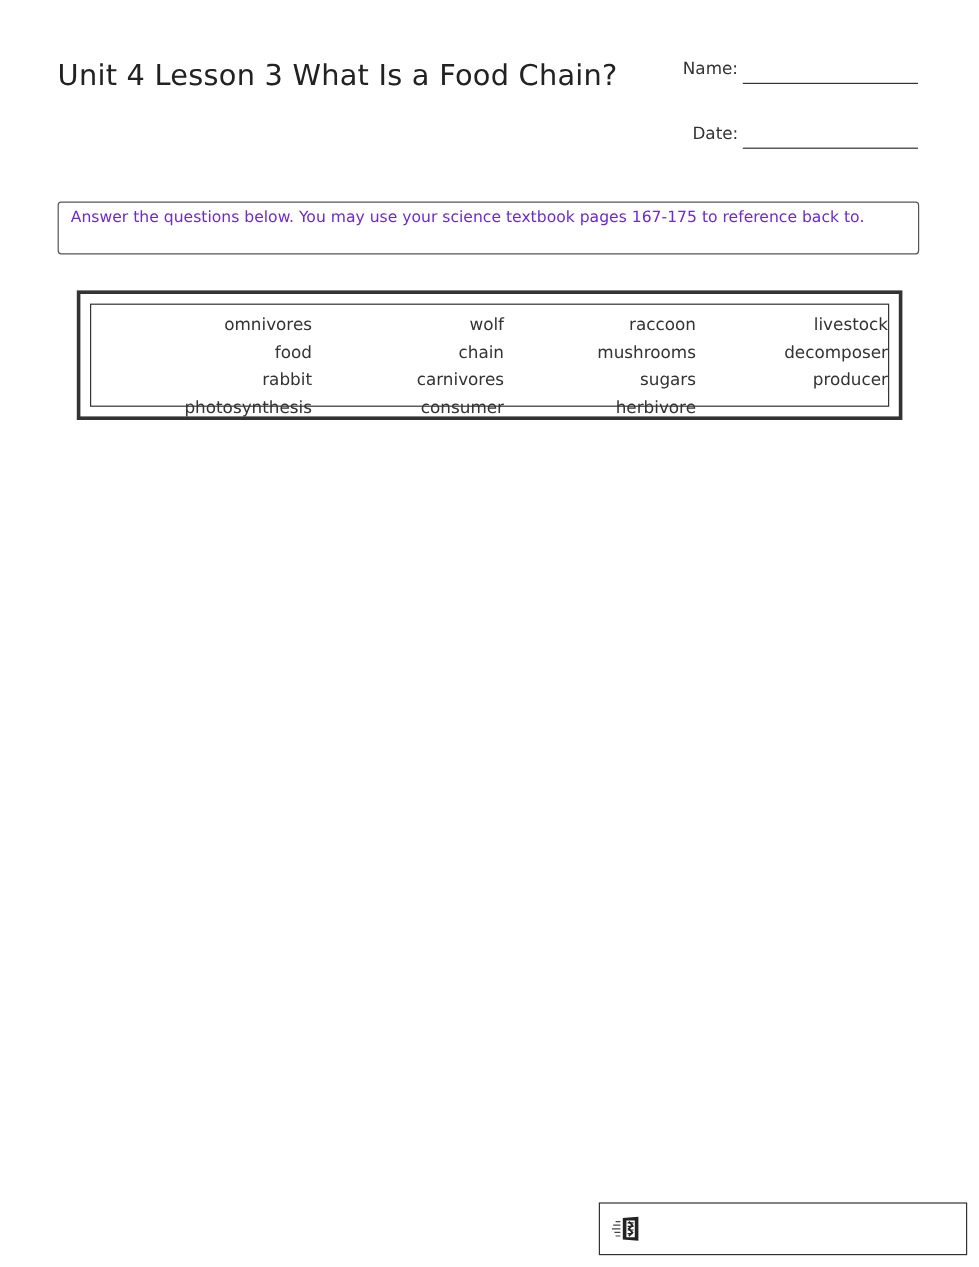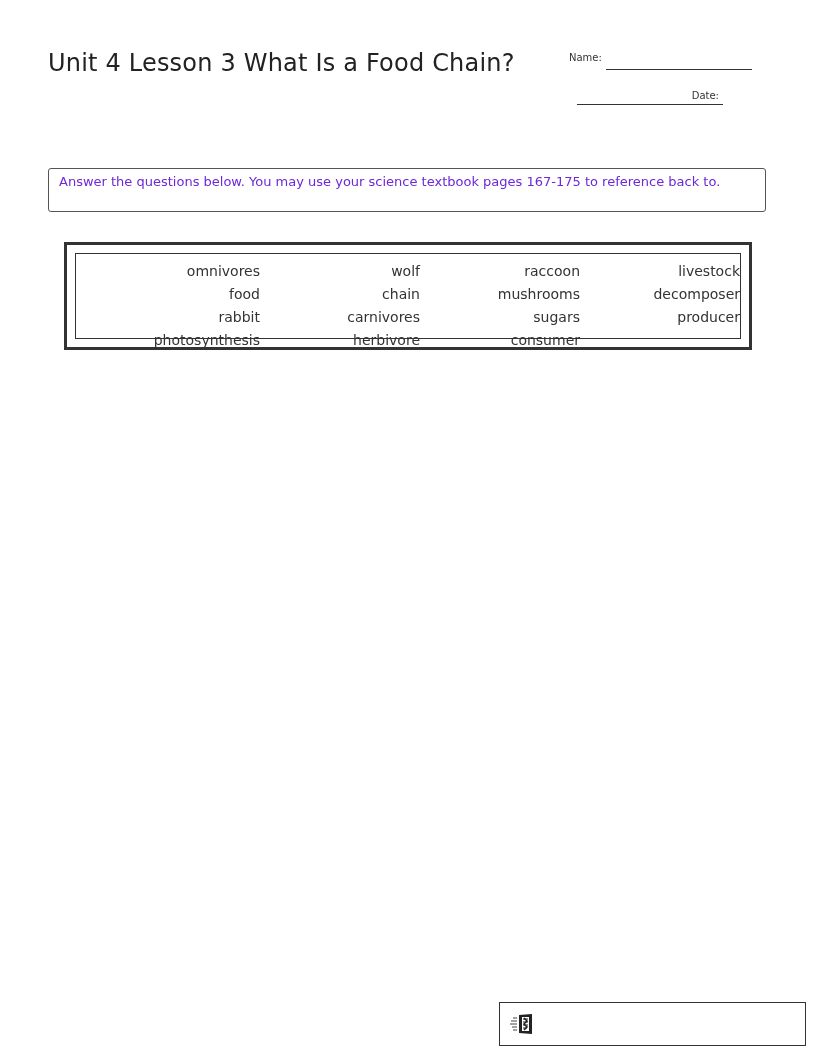--- a/index.html
+++ b/index.html
@@ -26,34 +26,34 @@
       color: #222222;
       letter-spacing: 0.2px;
       margin: 0;
     }
     .field {
       position: absolute;
       display: flex;
       align-items: flex-end;
     }
     .field-label {
-      font-size: 10px;
+      font-size: 14px;
       color: #333333;
       margin-right: 4px;
       line-height: 16px;
     }
     .field-line {
       display: inline-block;
       width: 146px;
       height: 0;
       border-bottom: 1.2px solid #333333;
       margin-bottom: -4px;
     }
     .field-name { left: 569px; top: 50px; }
-    .field-date { left: 577px; top: 88px; flex-direction: column; }
+    .field-date { left: 577px; top: 104px; }
 
     .instructions {
       position: absolute;
       left: 48px;
       top: 168px;
       width: 718px;
       height: 44px;
       box-sizing: border-box;
       border: 1.2px solid #555555;
       border-radius: 3px;
@@ -149,22 +149,22 @@
       <span class="wb-word">livestock</span>
       <span class="wb-word">food</span>
       <span class="wb-word">chain</span>
       <span class="wb-word">mushrooms</span>
       <span class="wb-word">decomposer</span>
       <span class="wb-word">rabbit</span>
       <span class="wb-word">carnivores</span>
       <span class="wb-word">sugars</span>
       <span class="wb-word">producer</span>
       <span class="wb-word">photosynthesis</span>
+      <span class="wb-word">consumer</span>
       <span class="wb-word">herbivore</span>
-      <span class="wb-word">consumer</span>
     </div>
   </div>
 </div>
 
 <div class="footer-badge">
   <span class="footer-icon">
     <svg width="26" height="22" viewBox="0 0 26 22" xmlns="http://www.w3.org/2000/svg">
       <line x1="1" y1="8" x2="7" y2="8" stroke="#444" stroke-width="1"></line>
       <line x1="0" y1="11" x2="7" y2="11" stroke="#444" stroke-width="1"></line>
       <line x1="2" y1="14" x2="7" y2="14" stroke="#444" stroke-width="1"></line>

